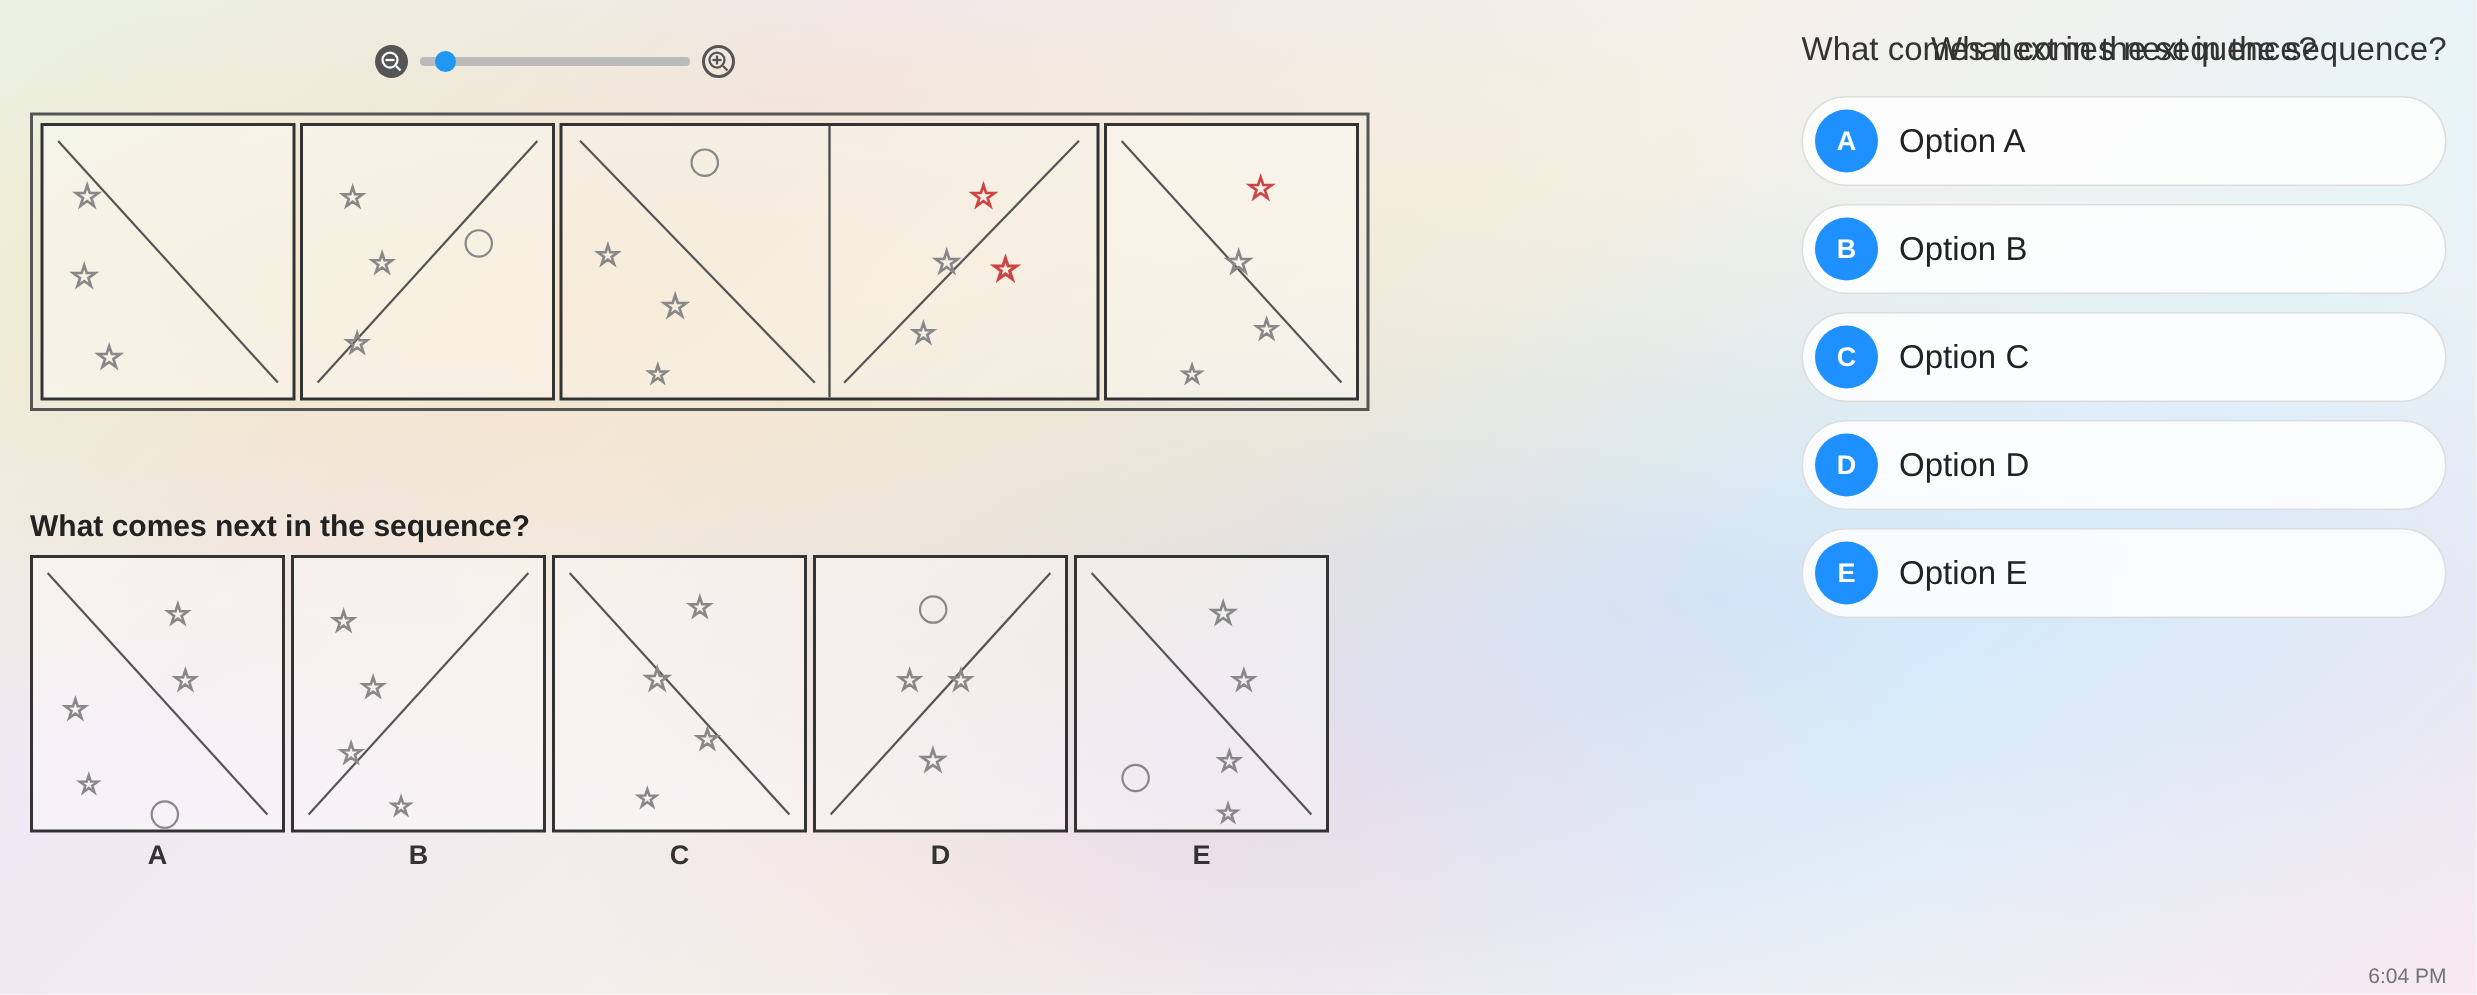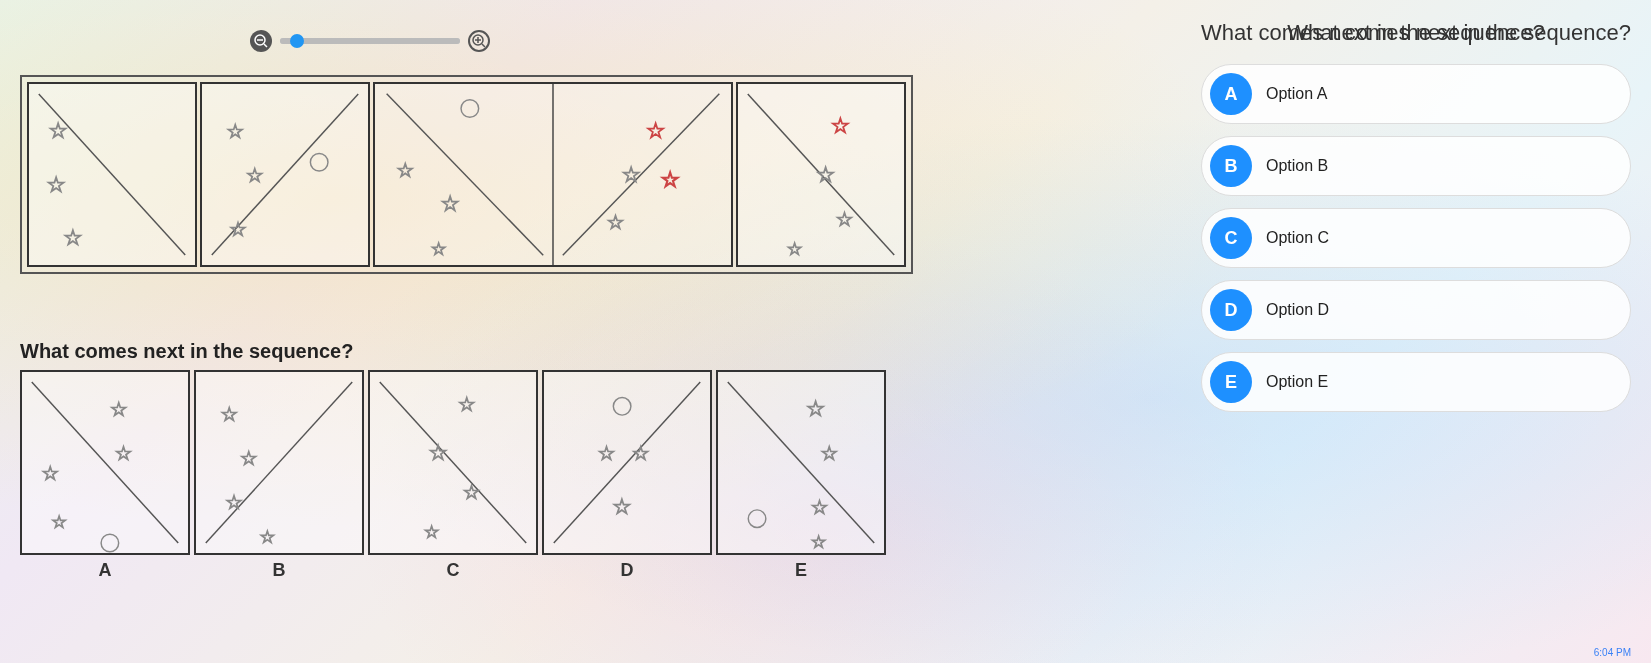--- a/index.html
+++ b/index.html
@@ -162,21 +162,21 @@
       display: flex;
       align-items: center;
       justify-content: center;
       color: white;
       font-size: 18px;
       font-weight: bold;
       flex-shrink: 0;
     }
 
     .option-label {
-      font-size: 16px;
+      font-size: 22px;
       color: #222;
     }
 
     
     .letter-labels {
       position: absolute;
       top: 560px;
       left: 20px;
       display: flex;
       gap: 4px;
@@ -187,22 +187,22 @@
       font-size: 18px;
       color: #333;
       font-weight: bold;
     }
 
     
     .status-bar {
       position: absolute;
       bottom: 5px;
       right: 20px;
-      font-size: 10px;
-      color: #3b82f6;
+      font-size: 14px;
+      color: #737373;
     }
 
     
     .top-right-question {
       position: absolute;
       top: 20px;
       right: 20px;
       font-size: 22px;
       color: #333;
     }

